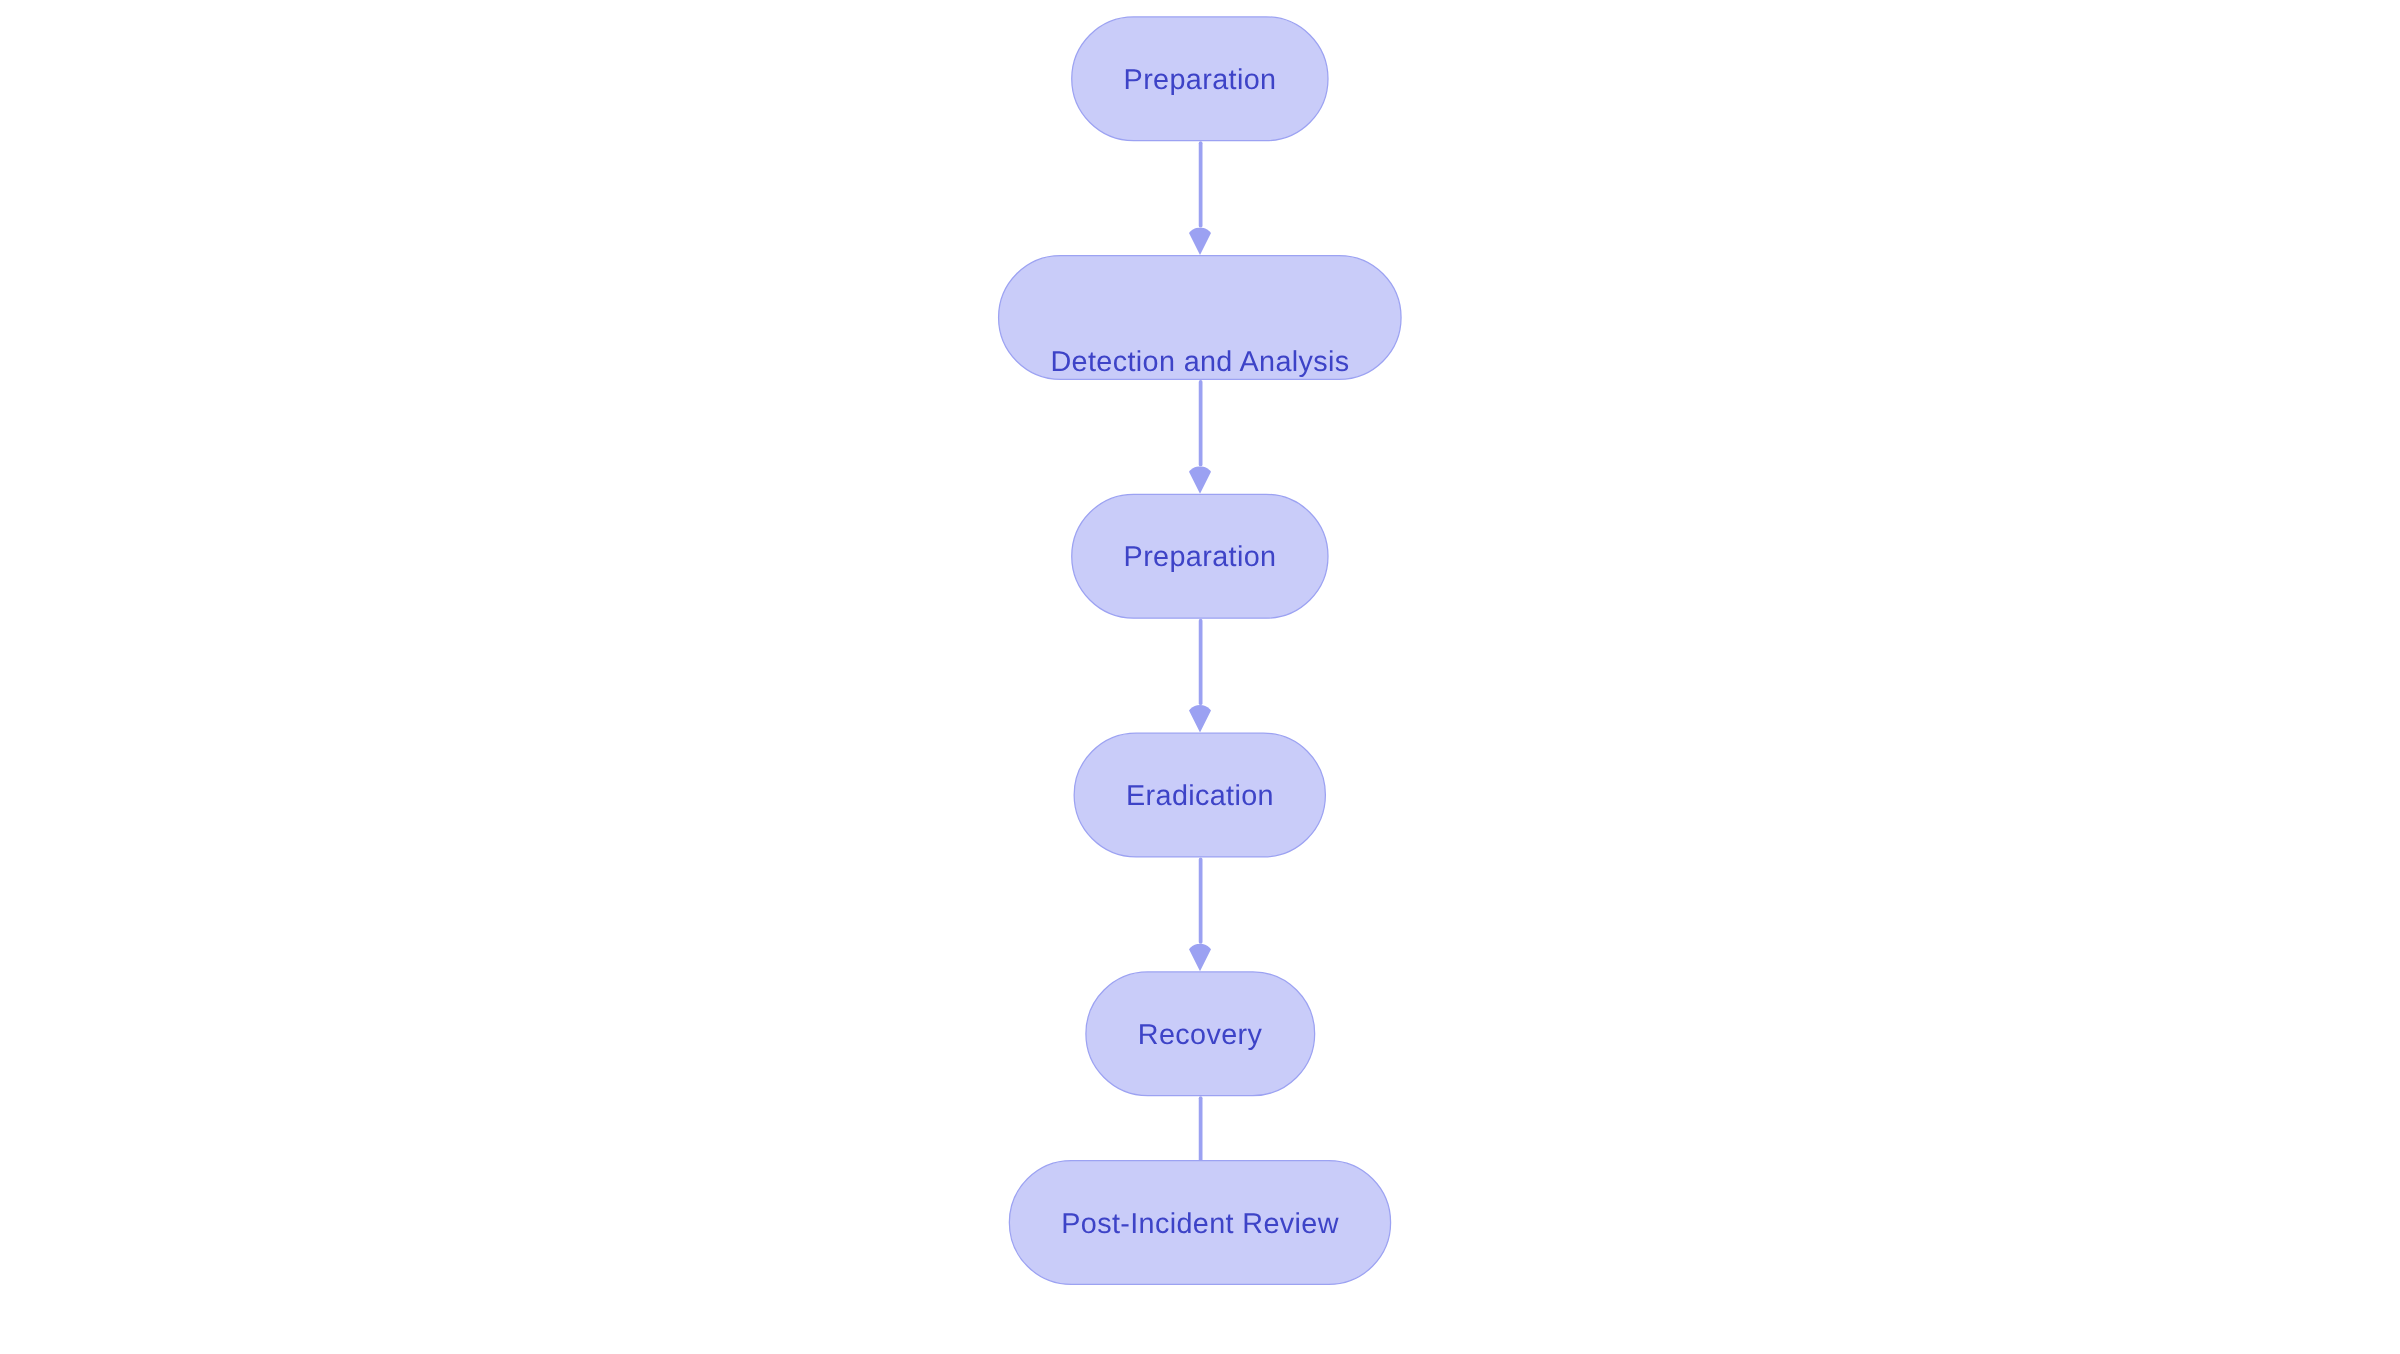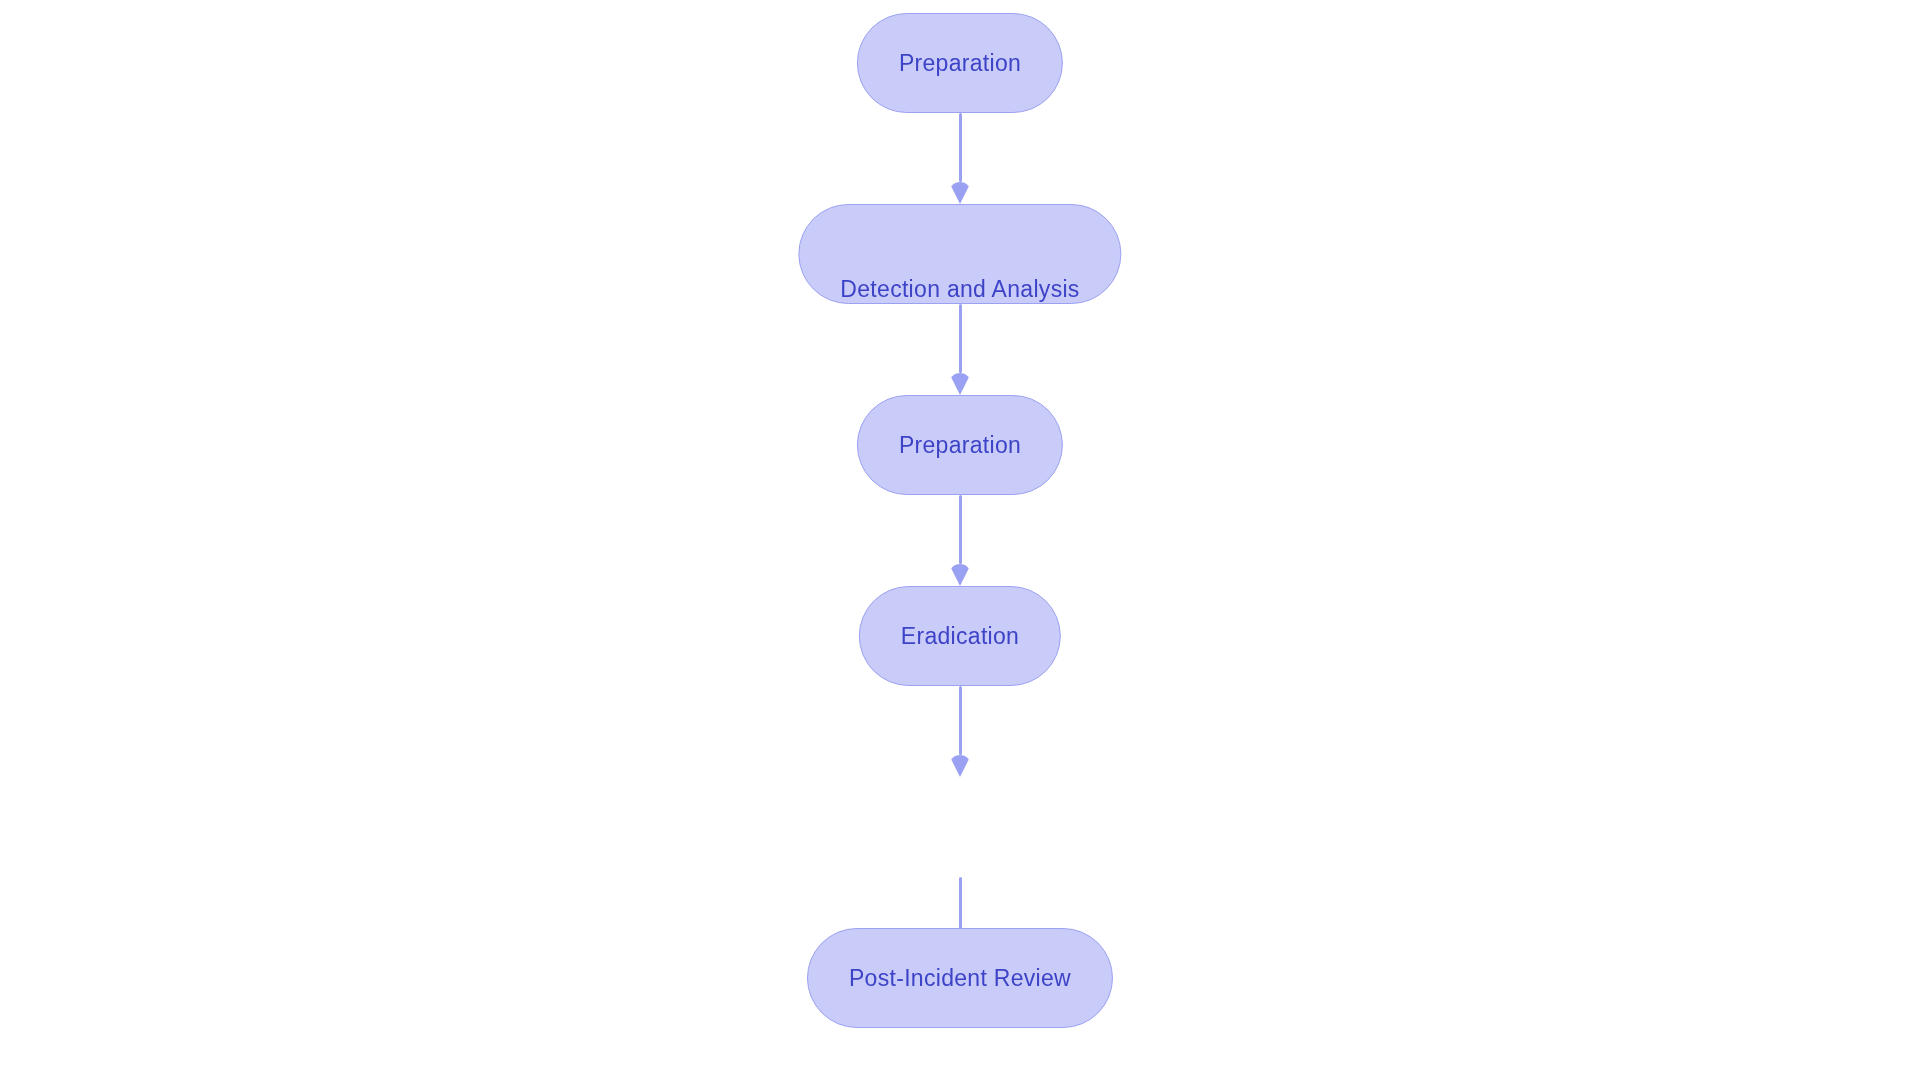--- a/index.html
+++ b/index.html
@@ -107,20 +107,23 @@
 
   <div class="node n3">
     <span>Eradication</span>
   </div>
 
   <div class="arrow a3">
     <div class="shaft"></div>
     <div class="head"></div>
   </div>
 
+  <div class="node n4">
+    <span>Recovery</span>
+  </div>
 
   <div class="arrow a4">
     <div class="shaft"></div>
     <div class="head"></div>
   </div>
 
   <div class="node n5">
     <span>Post-Incident Review</span>
   </div>
 

